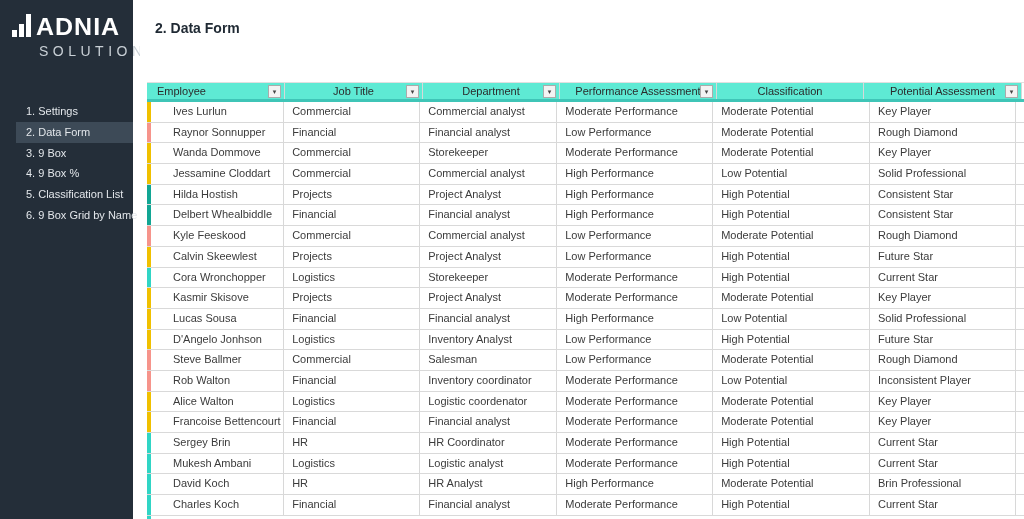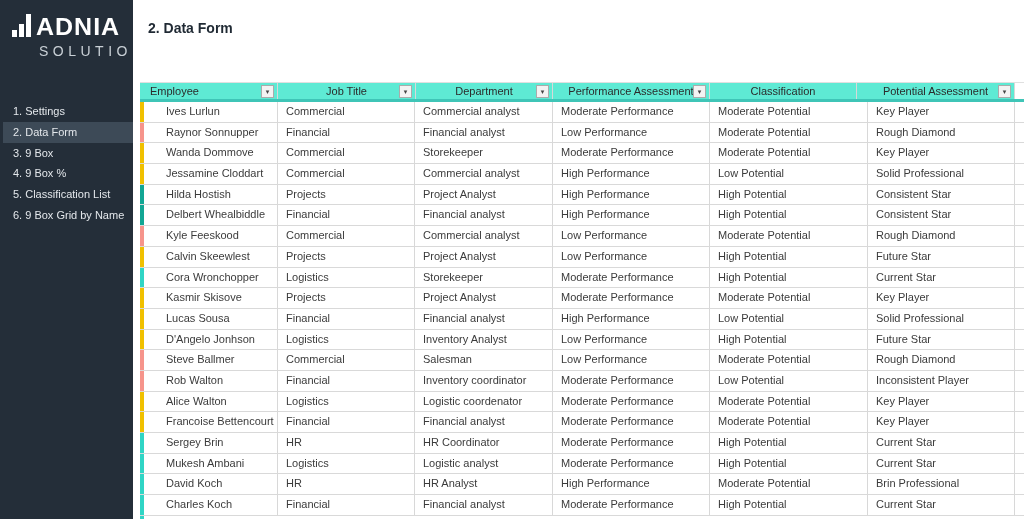--- a/index.html
+++ b/index.html
@@ -1,30 +1,30 @@
 <!DOCTYPE html>
 <html><head>
 <meta charset="utf-8">
 <style>
   * { box-sizing: border-box; margin: 0; padding: 0; }
   html,body { width:1024px; height:519px; overflow:hidden; background:#fff;
     font-family:"Liberation Sans", sans-serif; }
-  .app { position:relative; width:1024px; height:519px; display:flex; }
+  .app { position:relative; width:1024px; height:519px; display:flex;gap:7px; }
 
   
   .sidebar { position:relative; width:133px; height:519px; background:#242E39; flex:0 0 133px; }
   .logo { padding:14px 10px 0 12px; }
   .logo-row { display:flex; align-items:flex-end; gap:5px; }
   .logo-icon { display:flex; align-items:flex-end; gap:2px; padding-bottom:2px; }
   .logo-icon i { display:block; background:#fff; width:5px; }
   .logo-icon .b1 { height:7px; } .logo-icon .b2 { height:13px; } .logo-icon .b3 { height:23px; }
   .logo-brand { color:#fff; font-weight:800; font-size:25px; letter-spacing:1px;
     transform:scaleY(0.95); line-height:1; }
   .logo-sub { color:#C9D0D6; font-size:14px; letter-spacing:4.5px; margin:4px 0 0 27px; }
-  .nav { position:absolute; top:101px; left:3px; right:0; }
+  .nav { position:absolute; top:101px; left:16px; right:0; }
   .nav-item { height:20.8px; line-height:20.8px; padding-left:10px; color:#E3E7EB;
     font-size:11px; cursor:default; white-space:nowrap; }
   .nav-item.active { background:#3D4A57; }
 
   
   .main { position:relative; flex:1; background:#fff; height:519px; overflow:hidden; }
   .page-title { position:absolute; top:20px; left:15px; font-size:14px; font-weight:700;
     color:#1F2933; }
 
   .table { position:absolute; top:82px; left:7px; right:0; bottom:0; overflow:hidden; }

